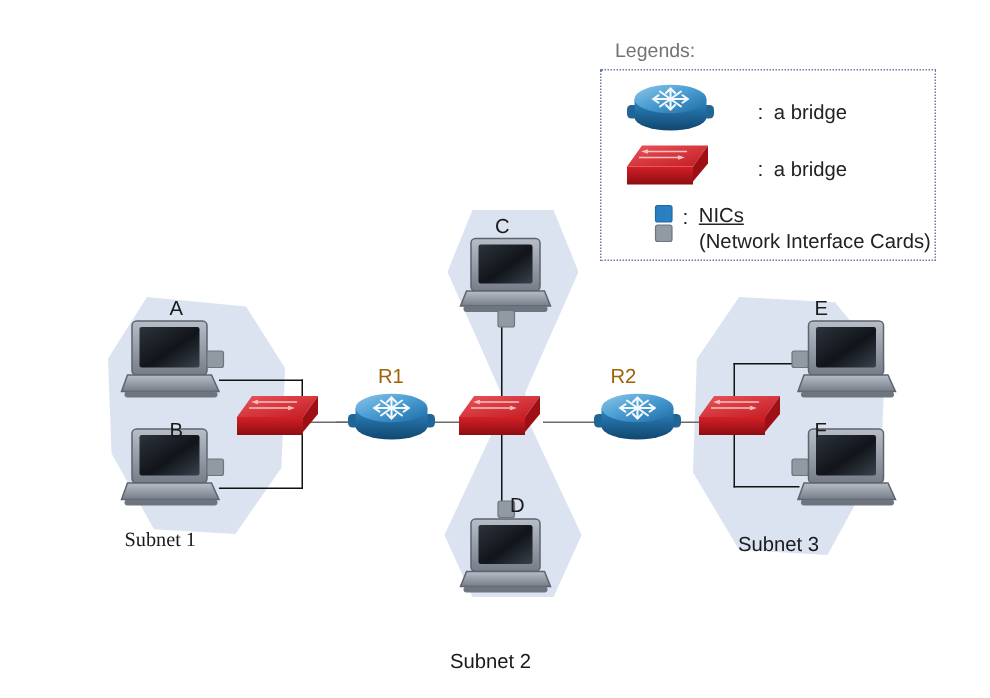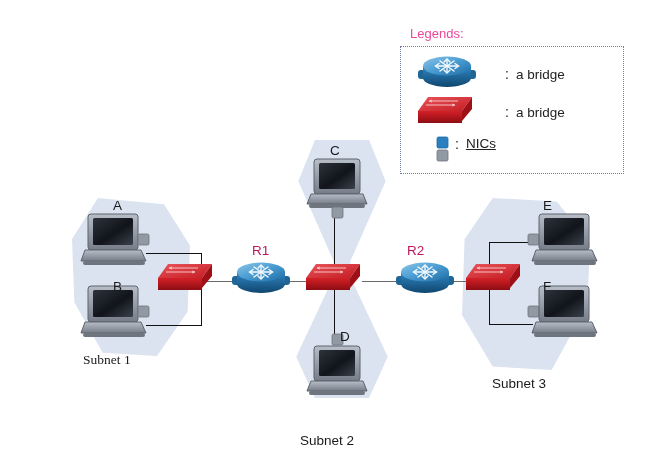--- a/index.html
+++ b/index.html
@@ -24,21 +24,21 @@
     font-size: 19px;
     color: #1a1a1a;
     white-space: nowrap;
   }
   
   #legend-title {
     position: absolute;
     left: 410px;
     top: 26px;
     font-size: 13px;
-    color: #ec4899;
+    color: #737373;
   }
   #legend-box {
     position: absolute;
     left: 400px;
     top: 46px;
     width: 224px;
     height: 128px;
     border: 1px dotted #6f7ca8;
     box-sizing: border-box;
     background: #ffffff;
@@ -72,21 +72,21 @@
   
   .node-label {
     position: absolute;
     font-size: 13.5px;
     color: #1a1a1a;
     white-space: nowrap;
   }
   .router-label {
     position: absolute;
     font-size: 13.5px;
-    color: #be185d;
+    color: #a16207;
     white-space: nowrap;
   }
   
   .link {
     position: absolute;
     background: #111111;
   }
   .link-h { height: 1.4px; }
   .link-v { width: 1.4px; }
   .link-gray { background: #6a6a6a; }
@@ -105,21 +105,21 @@
               clip-path: polygon(22% 0%, 78% 4%, 100% 30%, 98% 72%, 72% 100%, 26% 98%, 2% 66%, 0% 26%);"></div>
 
   <div class="subnet-blob" style="left:290px; top:140px; width:104px; height:258px;
               clip-path: polygon(24% 0%, 76% 0%, 92% 16%, 58% 47%, 58% 53%, 94% 84%, 76% 100%, 24% 100%, 6% 84%, 42% 53%, 42% 47%, 8% 16%);"></div>
 
   <div class="subnet-blob" style="left:462px; top:198px; width:128px; height:172px;
               clip-path: polygon(24% 0%, 74% 2%, 100% 26%, 98% 62%, 70% 100%, 24% 98%, 0% 68%, 2% 24%);"></div>
 
   <div class="subnet-label" style="left:83px; top:352px;font-family:Liberation Serif, serif;">Subnet 1</div>
   <div class="subnet-label" style="left:300px; top:399px;margin-top:34px;">Subnet 2</div>
-  <div class="subnet-label" style="left:492px; top:376px;">Subnet 3</div>
+  <div class="subnet-label" style="left:492px; top:355px;">Subnet 3</div>
 
   <div class="link link-h" style="left:146px; top:253px; width:56px;"></div>
   <div class="link link-v" style="left:201px; top:253px; height:73px;"></div>
 
   <div class="link link-h" style="left:146px; top:325px; width:56px;"></div>
 
   <div class="link link-h link-gray" style="left:198px; top:281px; width:44px;"></div>
 
   <div class="link link-h link-gray" style="left:224px; top:281px; width:14px;"></div>
 
@@ -476,14 +476,15 @@
   </div>
 
   <div class="legend-row" style="left:436px; top:136px;">
     <svg width="14" height="26" viewBox="0 0 14 26">
       <rect x="1" y="1" width="11" height="11" rx="1.5" fill="#2a7fc1" stroke="#1d6ca5" stroke-width="0.8"></rect>
       <rect x="1" y="14" width="11" height="11" rx="1.5" fill="#9199a3" stroke="#6e757f" stroke-width="0.8"></rect>
     </svg>
     <span class="legend-colon" style="margin-left:5px; align-self:flex-start;">:</span>
     <span class="legend-label" style="align-self:flex-start;text-decoration:underline;">NICs</span>
   </div>
+  <div class="legend-label" style="position:absolute; left:466px; top:153px;">(Network Interface Cards)</div>
 
 </div>
 
 </body></html>

